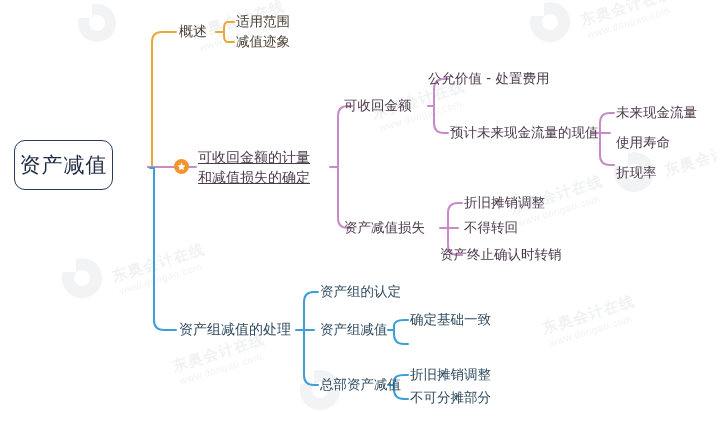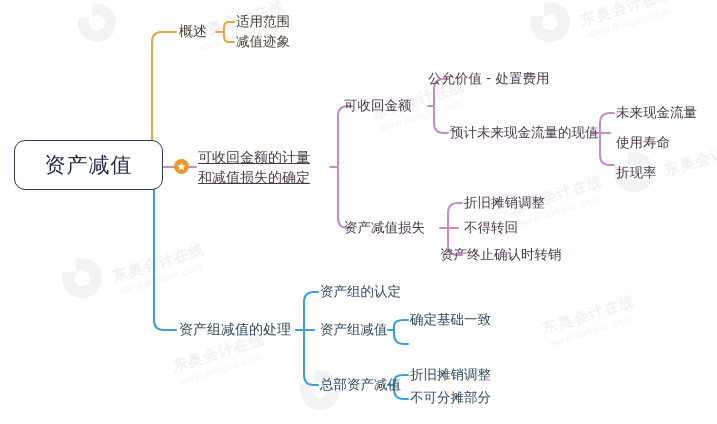--- a/index.html
+++ b/index.html
@@ -63,21 +63,21 @@
   }
   
   #lines{
     position:absolute;left:0;top:0;
     width:717px;height:424px;
   }
   
   .root-node{
     position:absolute;
     left:14px;top:140px;
-    width:149px;height:50px;
+    width:99px;height:50px;
     border:1.6px solid #2b3a5c;
     border-radius:11px;
     background:#ffffff;
     display:flex;align-items:center;justify-content:center;
     box-sizing:border-box;
   }
   .root-label{
     font-size:21px;
     color:#1f2a44;
     letter-spacing:1px;

